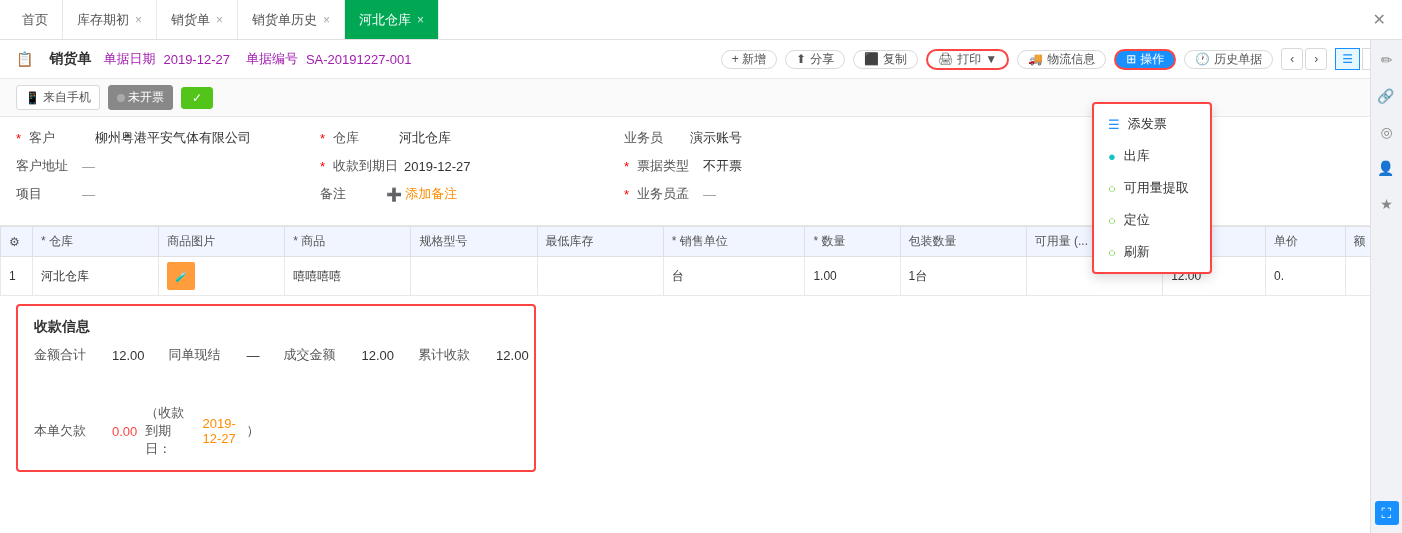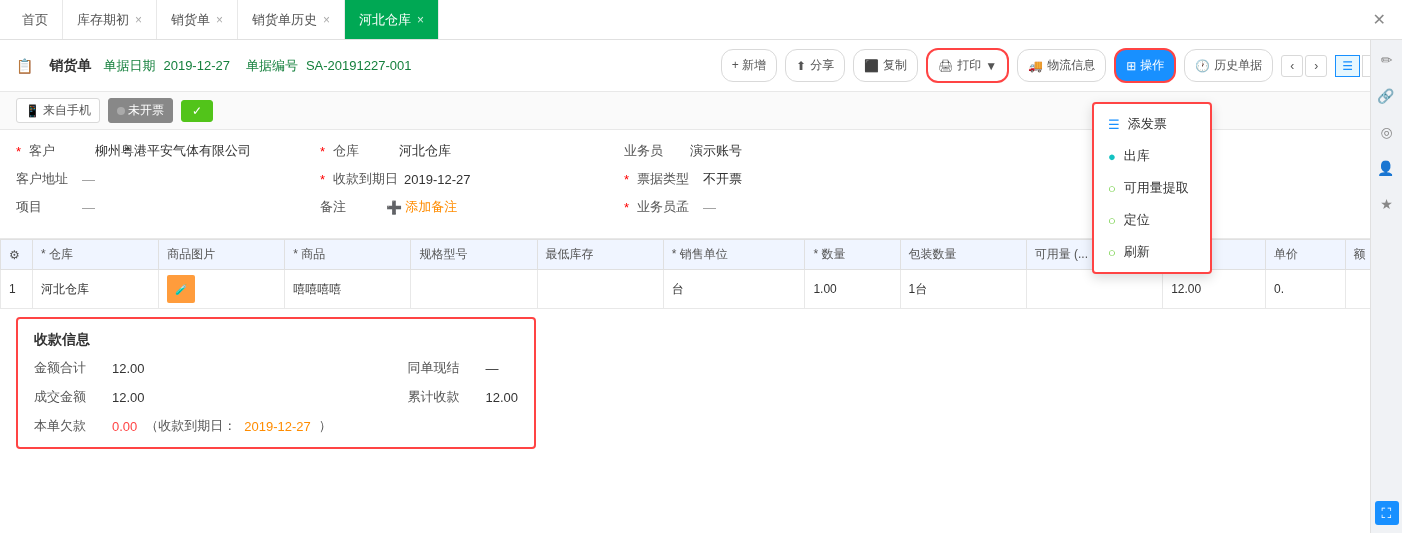--- a/index.html
+++ b/index.html
@@ -32,27 +32,27 @@
     }
 
     
     .doc-header {
       display: flex; align-items: center; padding: 8px 16px;
       border-bottom: 1px solid #e8e8e8; background: #fff;
     }
     .doc-title-area { display: flex; align-items: center; gap: 12px; }
     .doc-icon { color: #00a854; font-size: 14px; margin-right: 4px; }
     .doc-type-label { font-weight: 600; font-size: 14px; color: #333; }
-    .doc-meta { display: flex; align-items: center; gap: 16px; font-size: 13px; color: #15803d; }
+    .doc-meta { display: flex; align-items: center; gap: 16px; font-size: 13px; color: #a21caf; }
     .doc-meta span { display: flex; align-items: center; gap: 4px; }
     .doc-actions {
       margin-left: auto; display: flex; align-items: center; gap: 8px;
     }
     .action-btn {
-      display: flex; align-items: center; gap: 4px; padding: 7px 10px;
+      display: flex; align-items: center; gap: 4px; padding: 0 10px;
       border: 1px solid #d9d9d9; border-radius: 12px; background: #fff;
       cursor: pointer; font-size: 12px; color: #555; white-space: nowrap;
     }
     .action-btn.active-op {
       background: #1890ff; color: #fff; border-color: #1890ff;
     }
 
     
     .status-btn {
       padding: 4px 10px; border-radius: 3px; font-size: 12px;
@@ -124,21 +124,21 @@
       color: white; font-size: 10px; border-radius: 2px;
     }
 
     
     .summary-box {
       border: 2px solid #ff4444; border-radius: 4px; padding: 12px 16px;
       margin: 8px 16px; background: #fff; max-width: 520px;
     }
     .summary-title { font-weight: 600; font-size: 14px; margin-bottom: 10px; }
     .summary-grid {
-      display: grid; grid-template-columns: 1fr; gap: 11px 24px;
+      display: grid; grid-template-columns: 1fr 1fr 1fr 1fr; gap: 20px 24px;
     }
     .summary-row { display: flex; align-items: center; gap: 8px; font-size: 13px; }
     .summary-label { color: #555; min-width: 70px; }
     .summary-value { color: #333; }
     .summary-value.red { color: #ff4444; }
     .summary-value.orange { color: #ff8c00; }
 
     
     .right-sidebar {
       position: absolute; right: 0; top: 0; bottom: 0; width: 32px;

